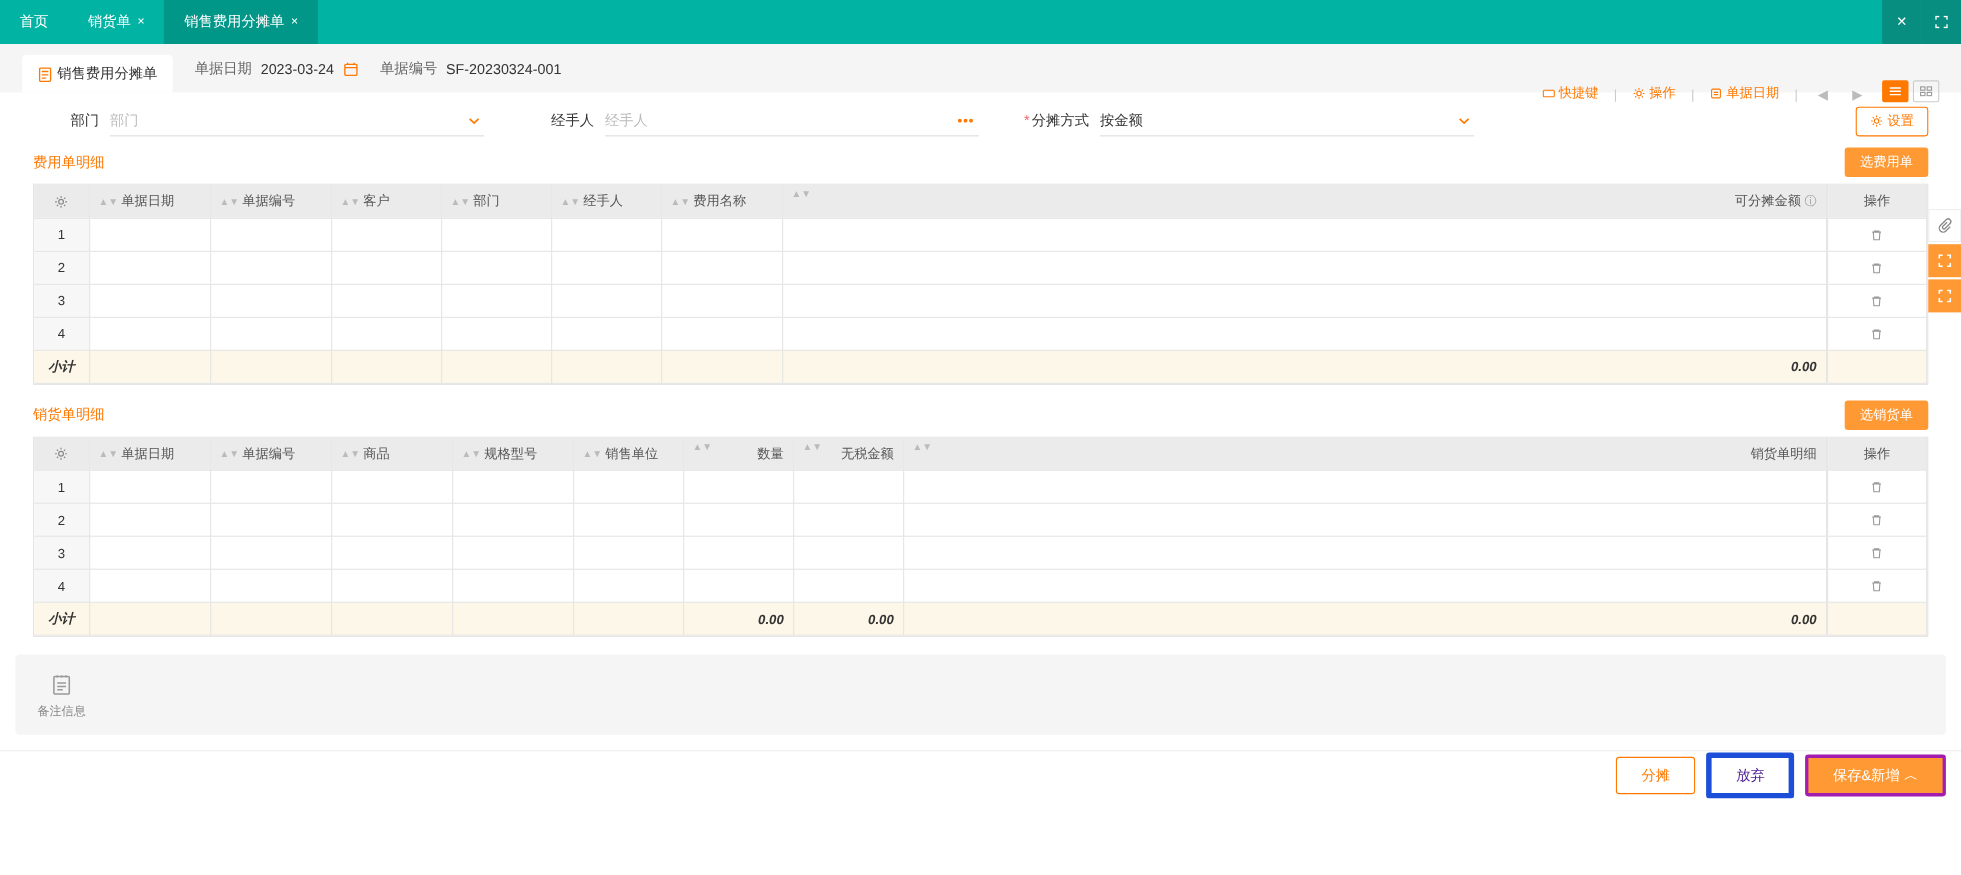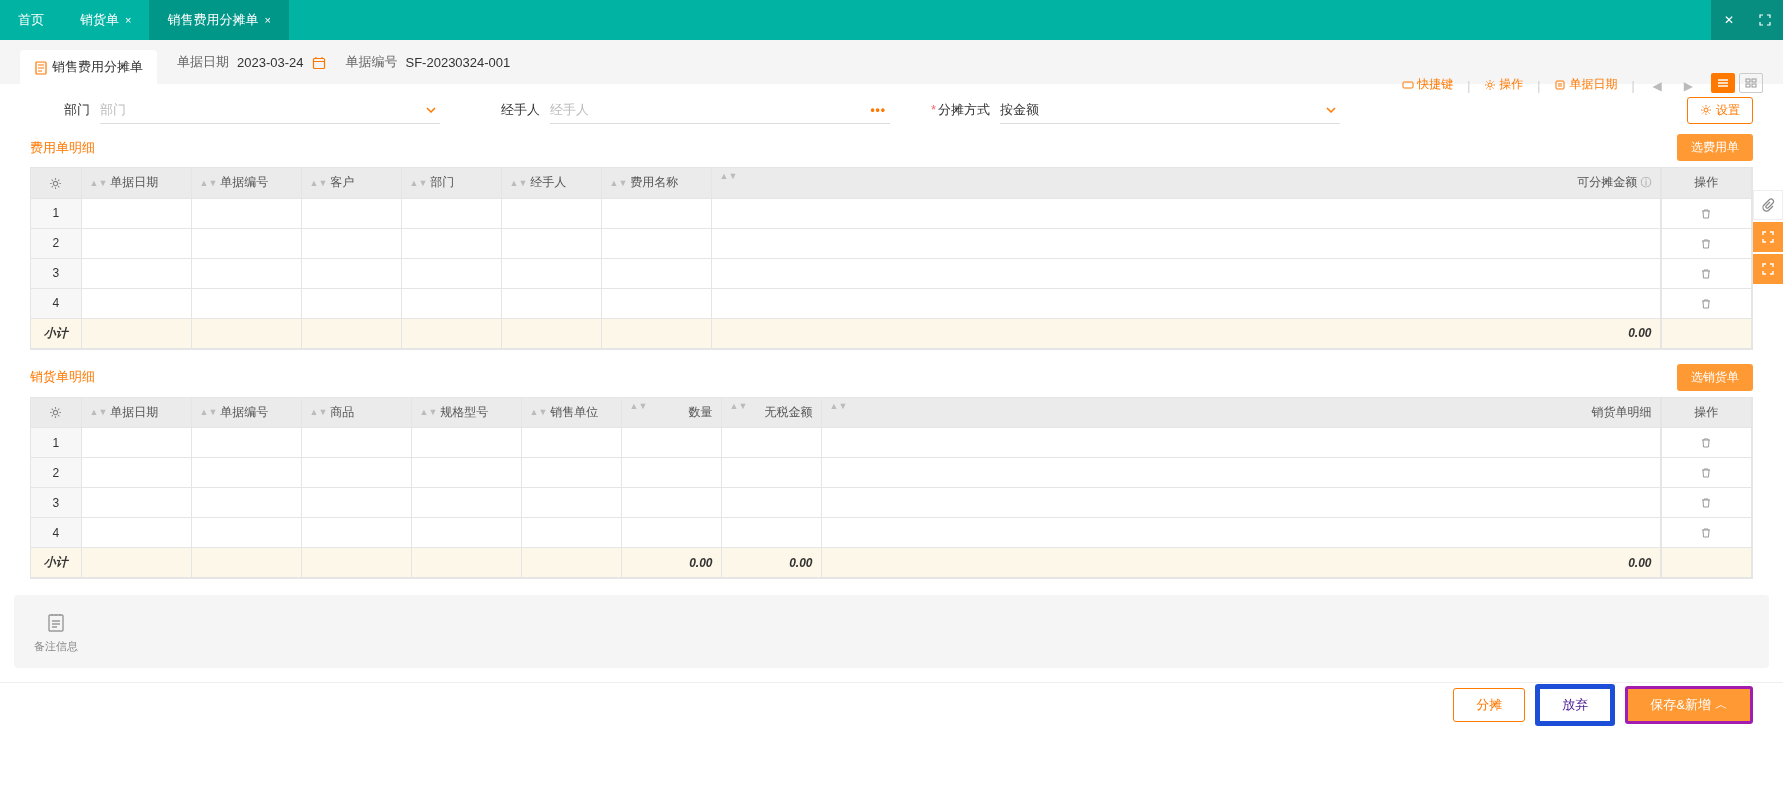--- a/index.html
+++ b/index.html
@@ -70,21 +70,21 @@
 
 
 .remarks-area { margin: 8px 14px 0 14px; background: #f5f5f5; padding: 14px 20px; display: flex; align-items: center; gap: 18px; border-radius: 4px; }
 .remarks-icon-box { display: flex; flex-direction: column; align-items: center; gap: 4px; color: #888; }
 .remarks-icon { font-size: 22px; color: #999; }
 .remarks-label { font-size: 11px; color: #888; }
 .remarks-input { flex: 1; border: none; background: transparent; outline: none; font-size: 13px; }
 .remarks-input::placeholder { color: #bbb; }
 
 
-.footer-bar { position: relative; margin-top: 14px; height: 44px; display: flex; align-items: center; justify-content: flex-end; padding: 0 30px; gap: 10px; border-top: 1px solid #eee; }
+.footer-bar { position: relative; margin-top: 14px; height: 44px; display: flex; align-items: center; justify-content: flex-end; padding: 0 14px; gap: 10px; border-top: 1px solid #eee; }
 .btn { padding: 7px 22px; border-radius: 3px; font-size: 13px; cursor: pointer; }
 .btn-outline-primary { border: 1px solid #ff7800; color: #ff7800; background: #fff; }
 .btn-outline { border: 5px solid #1d4ed8; color: #4c1d95; background: #fff; }
 .btn-primary { background: #ff9933; border: 3px solid #a21caf; color: #fff; display: flex; align-items: center; gap: 4px; }
 
 
 .side-dock { position: absolute; right: 0; top: 190px; display: flex; flex-direction: column; }
 .dock-btn { width: 30px; height: 30px; display: flex; align-items: center; justify-content: center; margin-bottom: 2px; cursor: pointer; }
 .dock-btn.plain { background: #fff; border: 1px solid #eee; color: #888; }
 .dock-btn.accent { background: #ff9933; color: #fff; }

